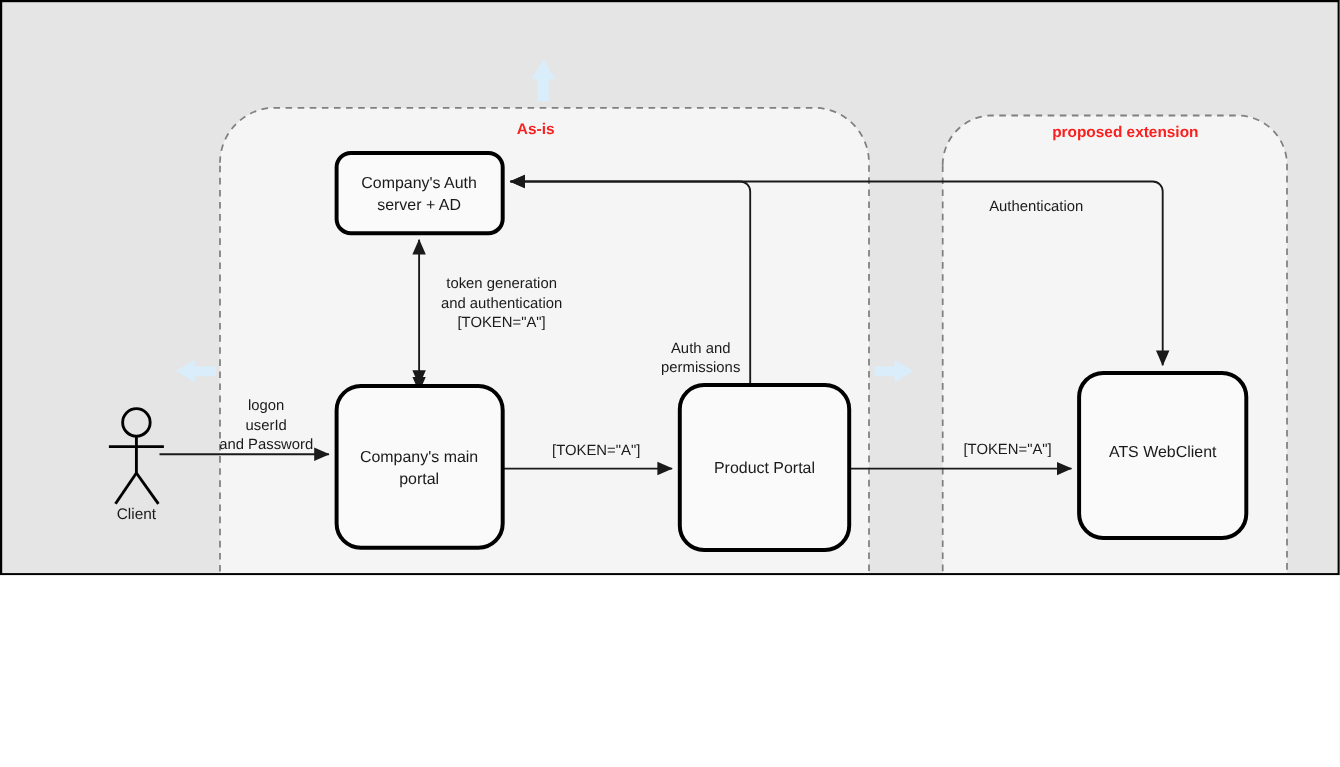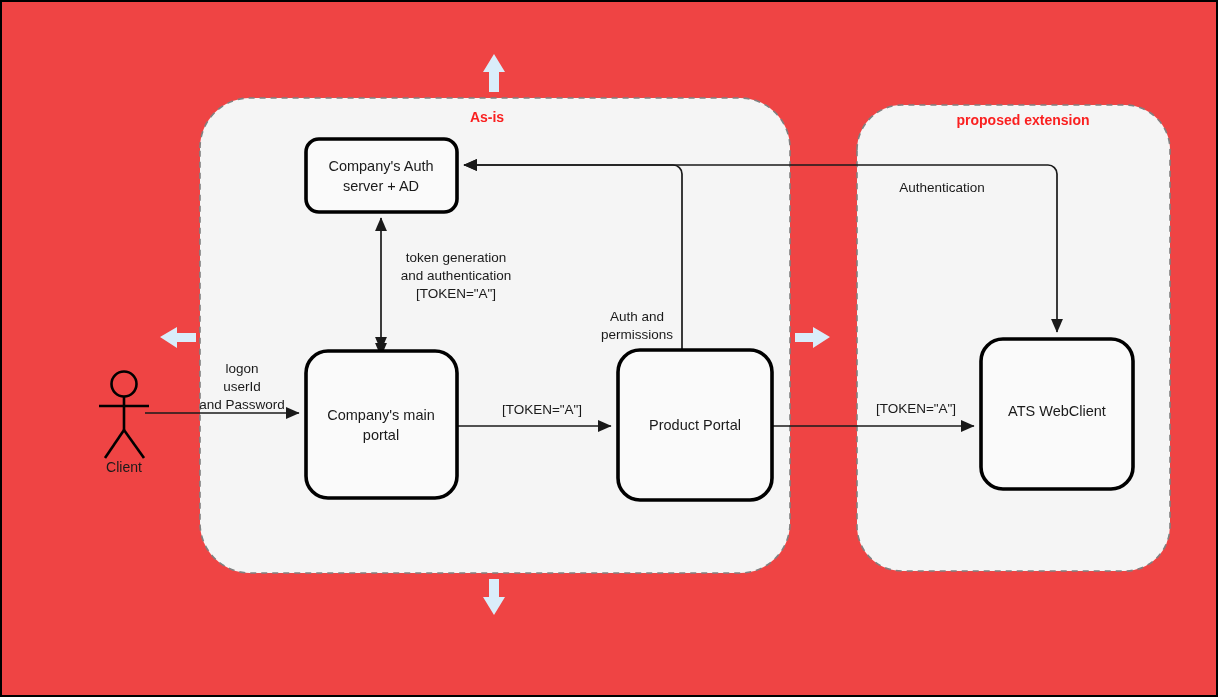--- a/index.html
+++ b/index.html
@@ -7,22 +7,22 @@
     margin: 0;
     padding: 0;
     background: #ffffff;
   }
   body {
     font-family: "Liberation Sans", sans-serif;
   }
   #canvas {
     position: relative;
     width: 1218px;
-    height: 697px;
-    background: #ef4444;
+    height: 523px;
+    background: #e5e5e5;
     border: 2px solid #000000;
     box-sizing: border-box;
     overflow: hidden;
   }
   svg.layer {
     position: absolute;
     left: 0;
     top: 0;
     width: 1218px;
     height: 697px;

